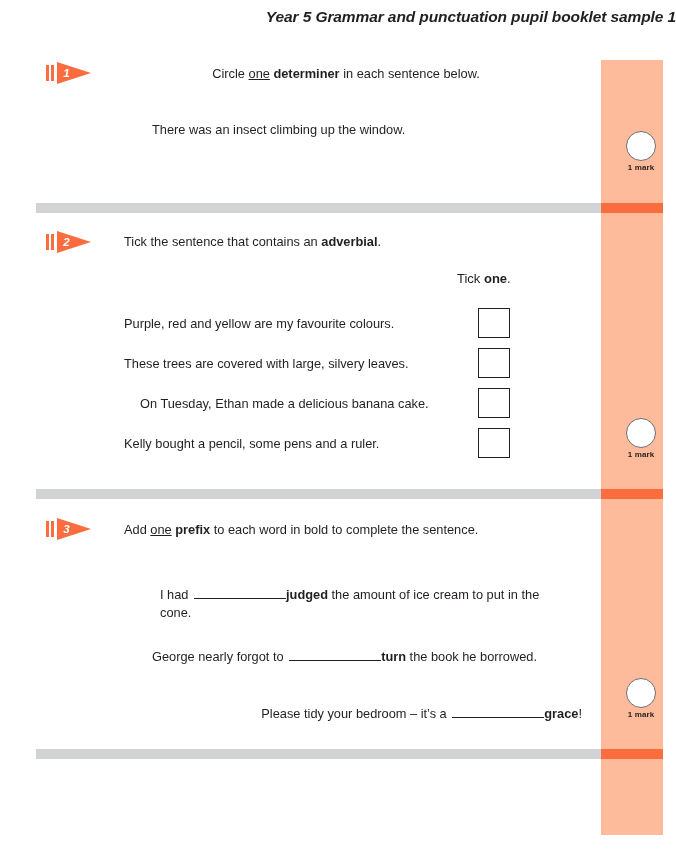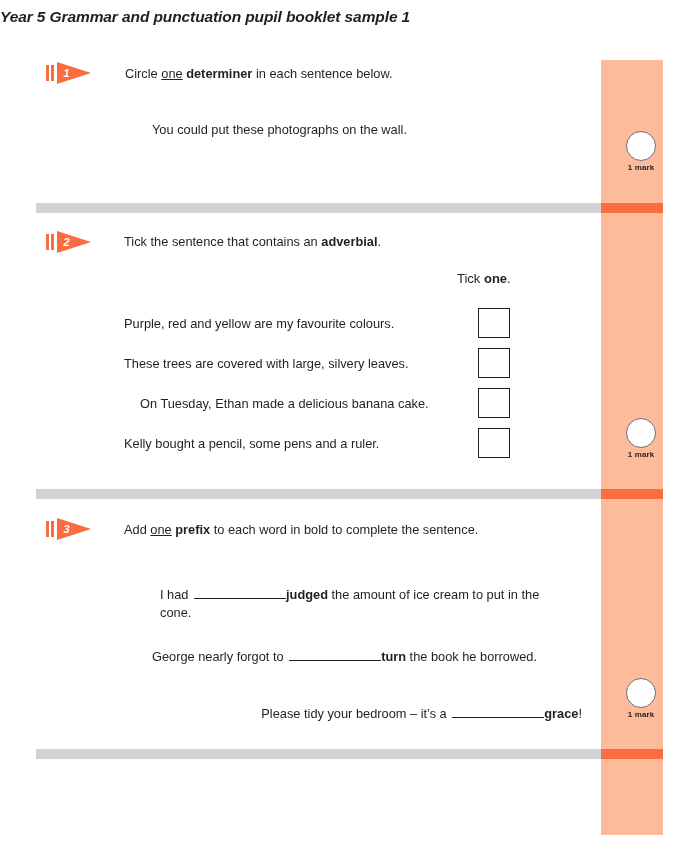--- a/index.html
+++ b/index.html
@@ -15,21 +15,21 @@
     color: #231f20;
     overflow: hidden;
   }
 
   
   .page-title {
     position: absolute;
     left: 0;
     top: 8px;
     width: 676px;
-    text-align: left;
+    text-align: right;
     font-size: 15.5px;
     font-weight: bold;
     font-style: italic;
     letter-spacing: -0.1px;
     color: #231f20;
   }
 
   
   .mark-column {
     position: absolute;
@@ -191,26 +191,26 @@
 <div class="divider" style="top:489px;"></div>
 <div class="divider" style="top:749px;"></div>
 
 <div class="qmarker" style="left:46px; top:62px;">
   <div class="bar bar1"></div>
   <div class="bar bar2"></div>
   <div class="tri"></div>
   <div class="num">1</div>
 </div>
 
-<div class="q-instruction" style="left:125px; top:65px; width:460px;">
+<div class="q-instruction" style="left:116px; top:65px; width:460px;text-align:center;">
   <span>Circle </span><u>one</u><span> </span><b>determiner</b><span> in each sentence below.</span>
 </div>
 
 <div class="q-body" style="left:152px; top:121px; width:430px;">
-  <div class="line">You could put these photographs on the wall.</div>
+  <div class="line">There was an insect climbing up the window.</div>
 </div>
 
 <div class="qmarker" style="left:46px; top:231px;">
   <div class="bar bar1"></div>
   <div class="bar bar2"></div>
   <div class="tri"></div>
   <div class="num">2</div>
 </div>
 
 <div class="q-instruction" style="left:124px; top:233px; width:460px;">

